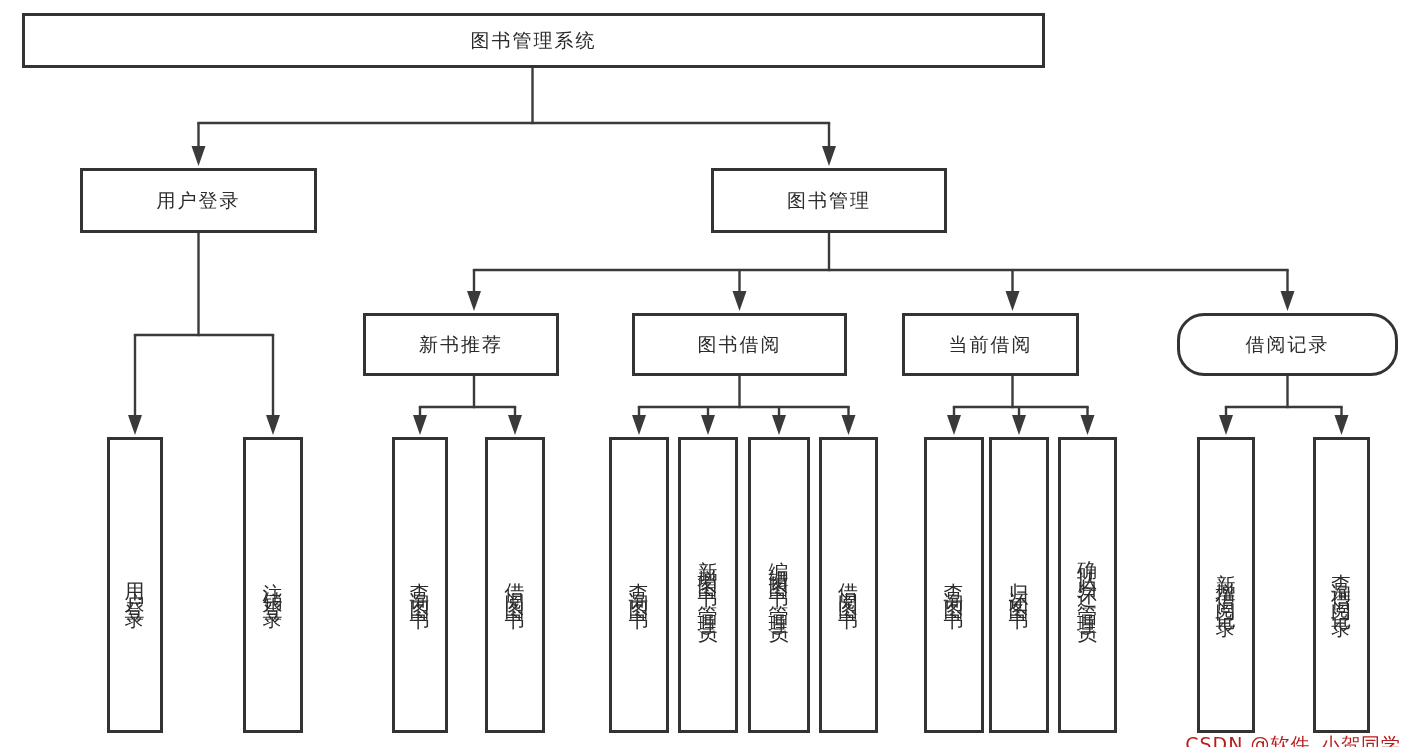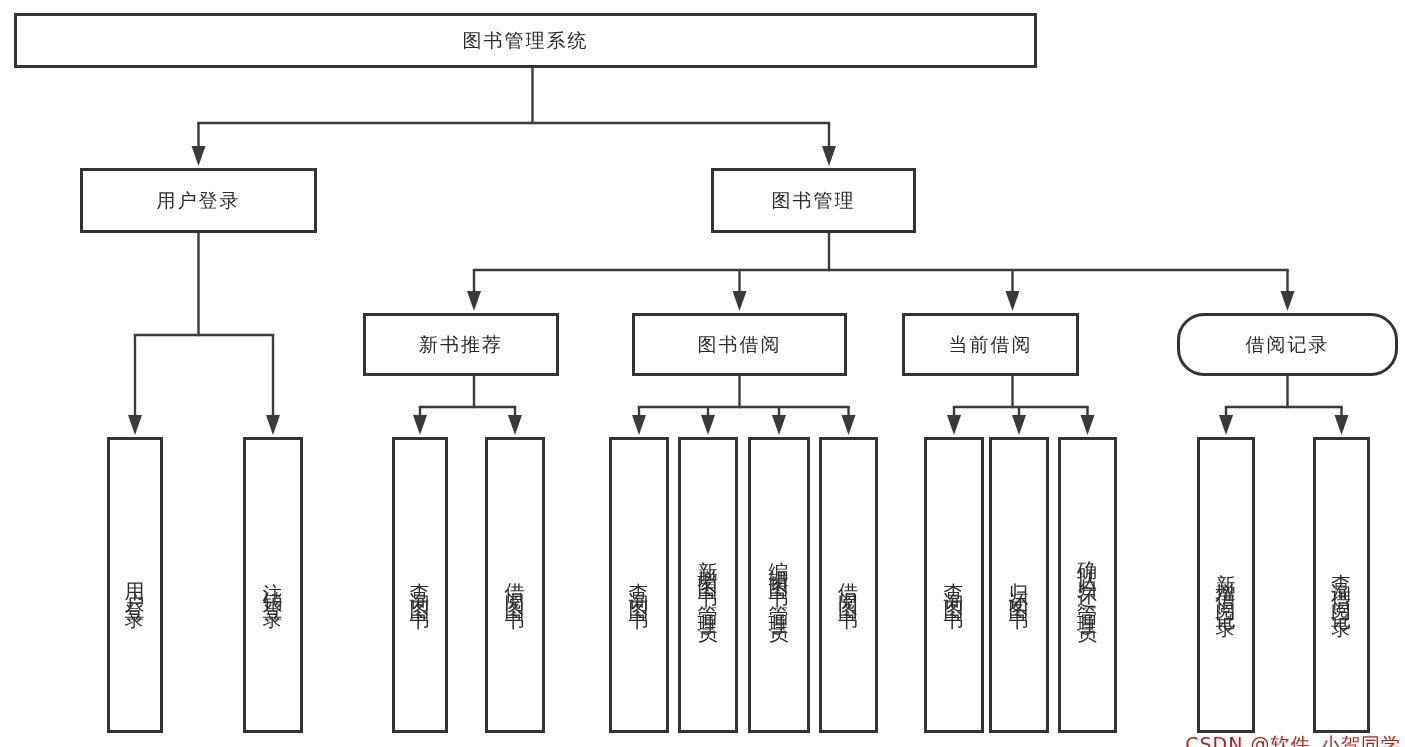--- a/index.html
+++ b/index.html
@@ -99,23 +99,23 @@
       <polygon points="1080.5,415 1094.5,415 1087.5,435" fill="#3a3a3a"></polygon>
       <line x1="1287.5" y1="376" x2="1287.5" y2="408.2" stroke="#3a3a3a" stroke-width="2.4"></line>
       <line x1="1224.8" y1="407" x2="1342.7" y2="407" stroke="#3a3a3a" stroke-width="2.4"></line>
       <line x1="1226" y1="407" x2="1226" y2="419" stroke="#3a3a3a" stroke-width="2.4"></line>
       <polygon points="1219,415 1233,415 1226,435" fill="#3a3a3a"></polygon>
       <line x1="1341.5" y1="407" x2="1341.5" y2="419" stroke="#3a3a3a" stroke-width="2.4"></line>
       <polygon points="1334.5,415 1348.5,415 1341.5,435" fill="#3a3a3a"></polygon>
     </svg>
 
   <div class="watermark">CSDN @软件_小贺同学</div>
-<div class="node h" style="left: 14px; top: 13px; width: 1023px; height: 55px; font-family: Liberation Mono, monospace;">图书管理系统</div>
+<div class="node h" style="left: 22px; top: 13px; width: 1023px; height: 55px; font-family: Liberation Mono, monospace;">图书管理系统</div>
     <div class="node h" style="left: 80px; top: 168px; width: 237px; height: 65px;">用户登录</div>
-    <div class="node h" style="left: 711px; top: 168px; width: 205px; height: 65px;">图书管理</div>
+    <div class="node h" style="left: 711px; top: 168px; width: 236px; height: 65px;">图书管理</div>
     <div class="node h" style="left: 363px; top: 313px; width: 196px; height: 63px;">新书推荐</div>
     <div class="node h" style="left: 632px; top: 313px; width: 215px; height: 63px;">图书借阅</div>
     <div class="node h" style="left: 902px; top: 313px; width: 177px; height: 63px;">当前借阅</div>
     <div class="node h" style="left: 1177px; top: 313px; width: 221px; height: 63px; border-radius: 27px;">借阅记录</div>
     <div class="node v" style="left: 107px; top: 437px; width: 56px; height: 296px;">用户登录</div>
     <div class="node v" style="left: 243px; top: 437px; width: 60px; height: 296px;">注销登录</div>
     <div class="node v" style="left: 392px; top: 437px; width: 56px; height: 296px;">查询图书</div>
     <div class="node v" style="left: 485px; top: 437px; width: 60px; height: 296px;">借阅图书</div>
     <div class="node v" style="left: 609px; top: 437px; width: 60px; height: 296px;">查询图书</div>
     <div class="node v" style="left: 678px; top: 437px; width: 60px; height: 296px;">新增图书（管理员）</div>

